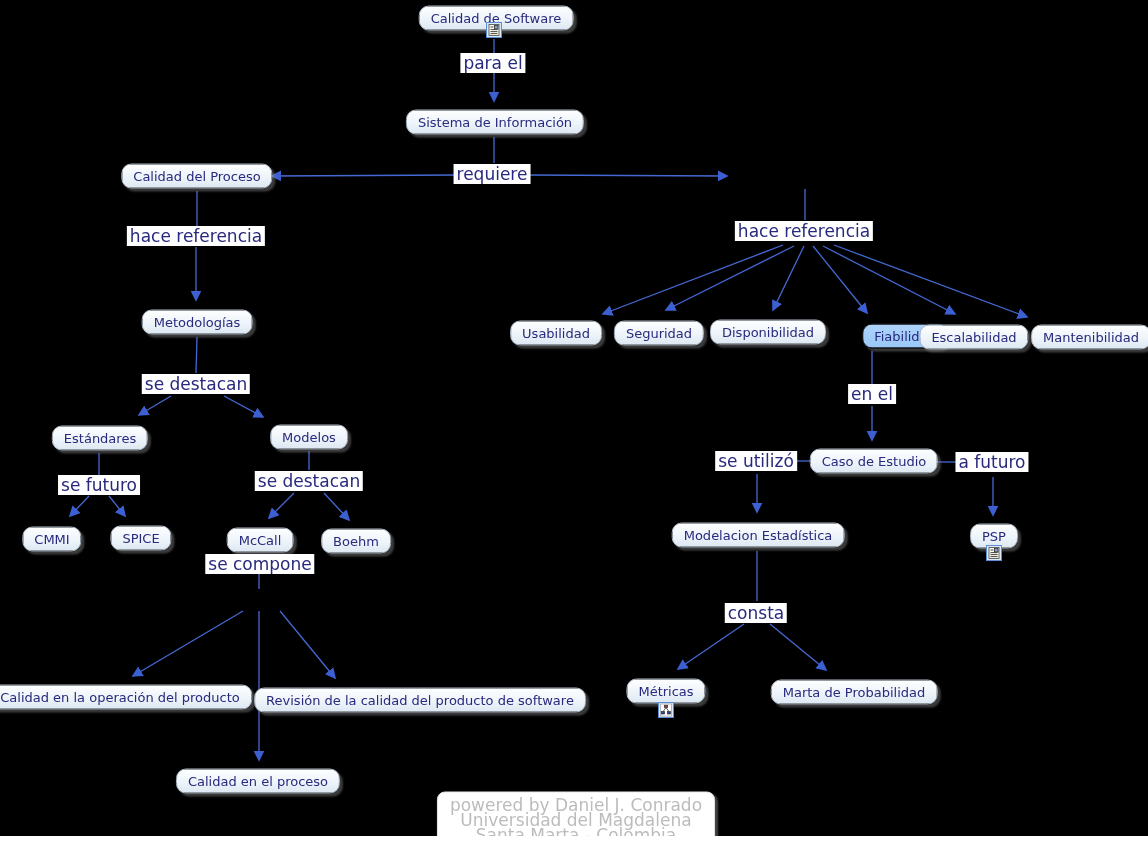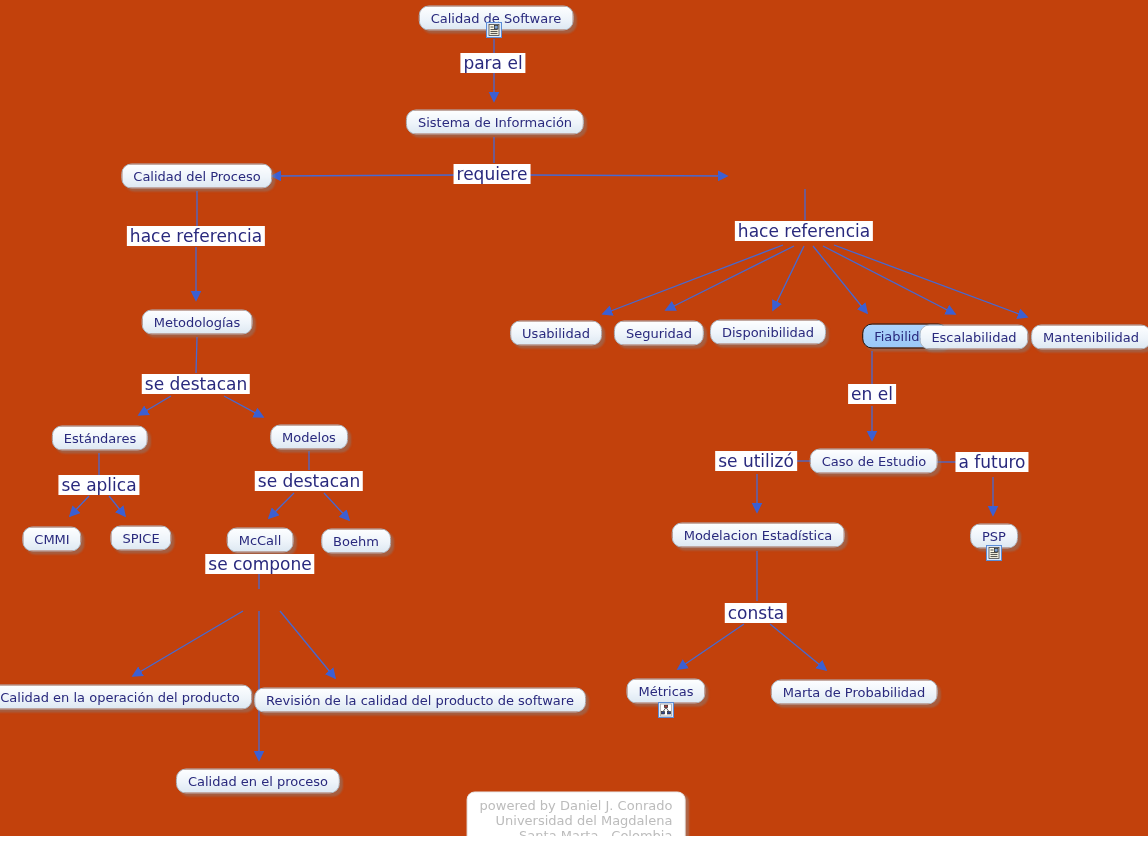--- a/index.html
+++ b/index.html
@@ -1,19 +1,19 @@
 <!DOCTYPE html>
 <html><head>
 <meta charset="utf-8">
 <style>
   html,body{margin:0;padding:0;background:#ffffff;}
   #canvas{
     position:relative;
     width:1148px;height:836px;
-    background:#c2410c;
+    background:#000000;
     font-family:"DejaVu Sans","Liberation Sans",sans-serif;
     overflow:hidden;
   }
   #edges{position:absolute;left:0;top:0;width:1148px;height:852px;}
   .edge{stroke:#4569d4;stroke-width:1.3;fill:none;}
   .node{
     position:absolute;
     transform:translate(-50%,-50%);
     background:linear-gradient(180deg,#fdfeff 0%,#eef4fa 55%,#dde8f2 100%);
     border:1px solid #aeb9c4;
@@ -46,23 +46,23 @@
   }
   .footer-box{
     position:absolute;
     transform:translate(-50%,-50%);
     background:#ffffff;
     border-radius:8px;
     padding:5px 12px;
     box-shadow:3px 3px 2px rgba(150,150,150,.45);
     border:1px solid #e8e8e8;
     color:#bcbcbc;
-    font-size:13px;
+    font-size:17px;
     line-height:15px;
-    text-align:right;
+    text-align:center;
     white-space:nowrap;
   }
 </style>
 </head>
 <body>
 
 <div id="canvas">
 
   <svg id="edges" xmlns="http://www.w3.org/2000/svg">
     <defs>
@@ -137,21 +137,21 @@
   <div class="node" style="left:874px;top:461px">Caso de Estudio</div>
   <div class="node" style="left:758px;top:535px">Modelacion Estadística</div>
   <div class="node" style="left:666px;top:691px">Métricas</div>
   <div class="node" style="left:854px;top:692px">Marta de Probabilidad</div>
   <div class="node" style="left:994px;top:536px">PSP</div>
 
   <div class="link-label" style="left:493px;top:63px">para el</div>
   <div class="link-label" style="left:492px;top:174px">requiere</div>
   <div class="link-label" style="left:196px;top:236px">hace referencia</div>
   <div class="link-label" style="left:196px;top:384px">se destacan</div>
-  <div class="link-label" style="left:99px;top:485px">se aplica</div>
+  <div class="link-label" style="left:99px;top:485px">se futuro</div>
   <div class="link-label" style="left:309px;top:481px">se destacan</div>
   <div class="link-label" style="left:260px;top:564px">se compone</div>
   <div class="link-label" style="left:804px;top:231px">hace referencia</div>
   <div class="link-label" style="left:872px;top:394px">en el</div>
   <div class="link-label" style="left:756px;top:461px">se utilizó</div>
   <div class="link-label" style="left:992px;top:462px">a futuro</div>
   <div class="link-label" style="left:756px;top:613px">consta</div>
 
   <div class="icon" style="left:494px;top:30px">
     <svg width="16" height="16" viewBox="0 0 16 16" xmlns="http://www.w3.org/2000/svg">

